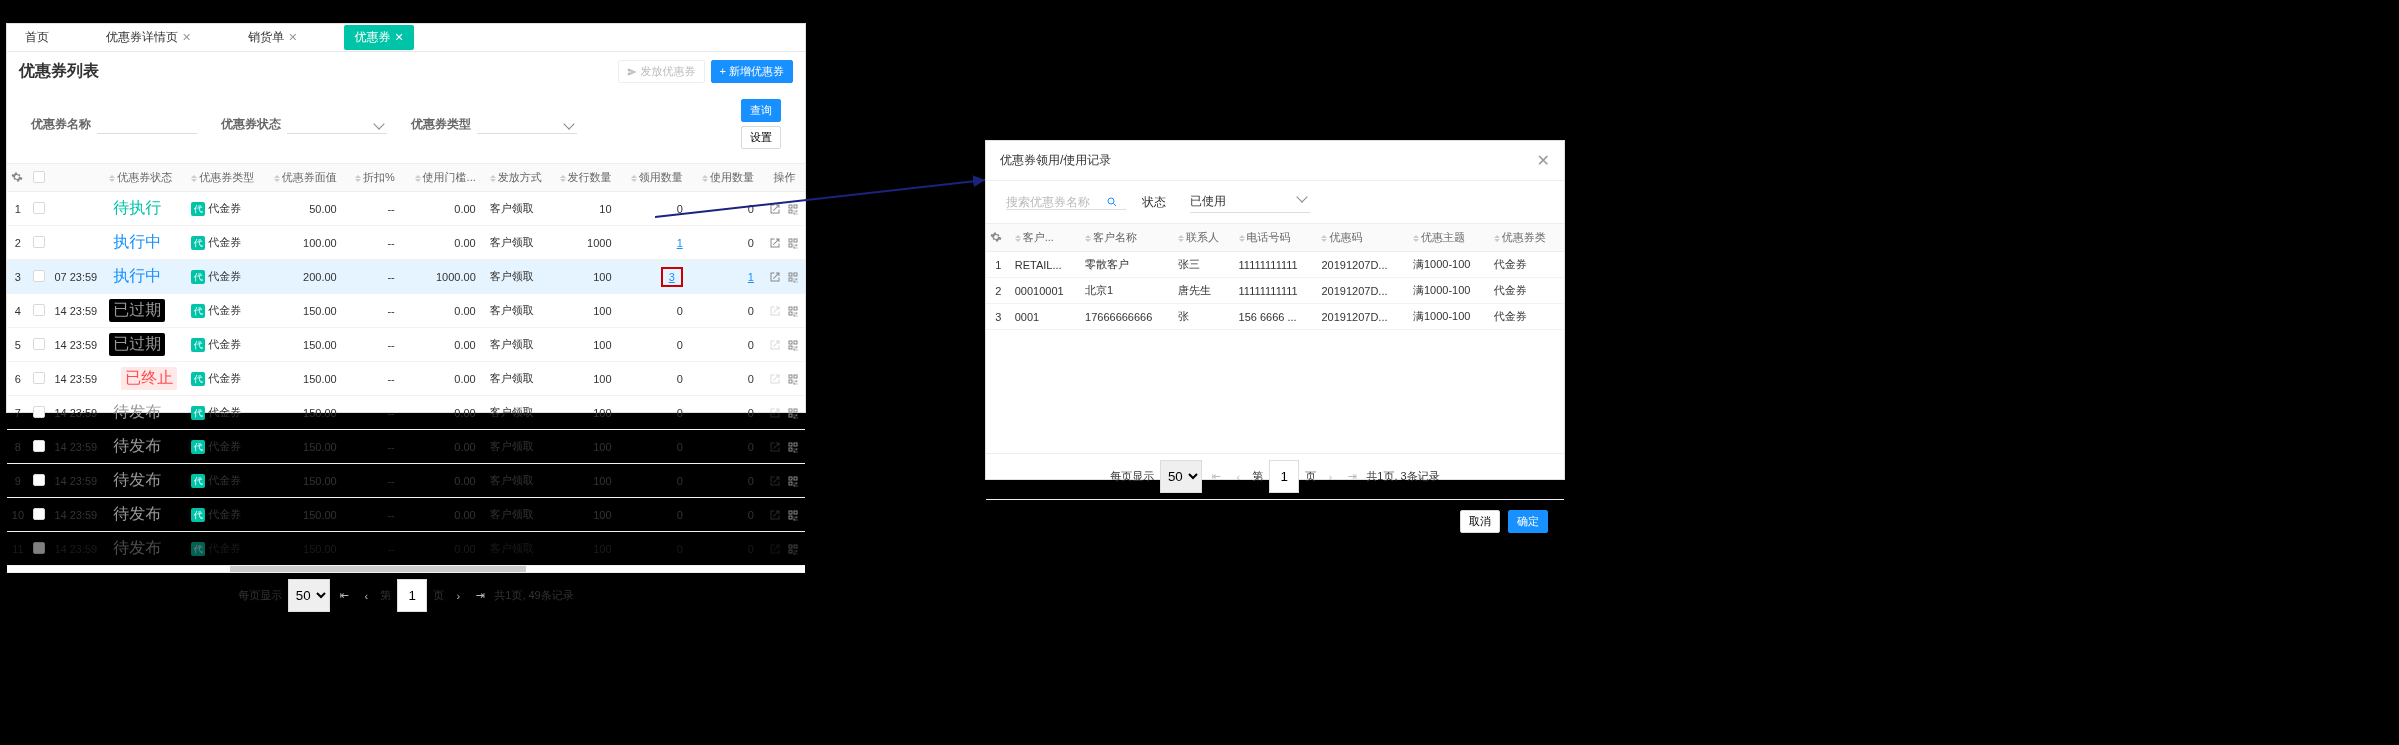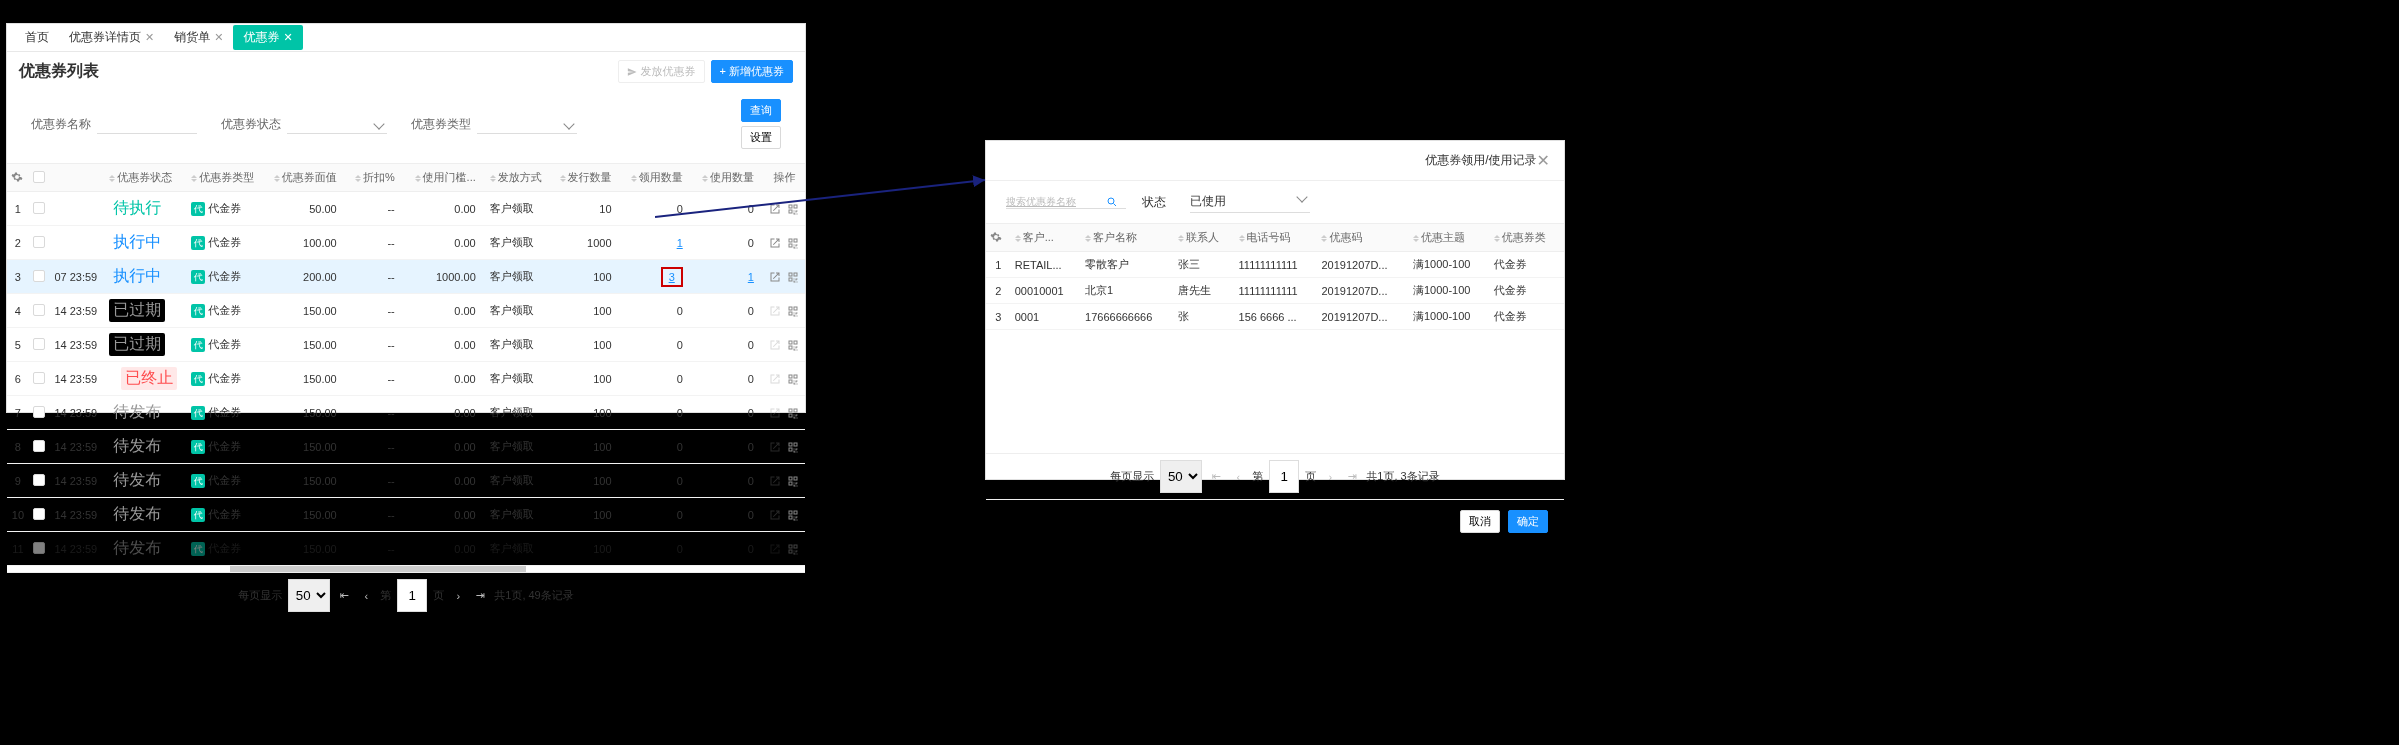--- a/index.html
+++ b/index.html
@@ -2,39 +2,39 @@
 <html><head>
 <meta charset="utf-8">
 <style>
 * { box-sizing: border-box; margin: 0; padding: 0; }
 body { font-family: "Microsoft YaHei", Arial, sans-serif; font-size: 12px; background: #000; color: #333; position: relative; width: 2399px; height: 745px; }
 .panel { background: #fff; position: absolute; border: 1px solid #e0e0e0; }
 .panel-left { left: 6px; top: 23px; width: 800px; height: 390px; }
 .panel-right { left: 985px; top: 140px; width: 580px; height: 340px; }
 
 
-.tabs { display: flex; border-bottom: 1px solid #e8e8e8; padding: 0 8px; height: 28px; align-items: center; }
+.tabs { display: flex; border-bottom: 1px solid #e8e8e8; padding: 0 8px; height: 28px; align-items: center; gap: 37px; }
 .tab { padding: 4px 10px; cursor: pointer; display: flex; align-items: center; gap: 4px; font-size: 12px; }
 .tab.active { background: #00c4a7; color: #fff; border-radius: 2px; }
 .tab .close { font-size: 11px; color: #999; }
 .tab.active .close { color: #fff; }
 
 
 .title-row { display: flex; align-items: center; justify-content: space-between; padding: 8px 12px; }
 .title-row h2 { font-size: 16px; font-weight: 600; }
 .title-actions { display: flex; gap: 6px; align-items: center; }
 .btn { padding: 3px 8px; border: 1px solid #d9d9d9; background: #fff; border-radius: 2px; cursor: pointer; font-size: 11px; }
 .btn-primary { background: #1890ff; color: #fff; border-color: #1890ff; }
 .btn-disabled { color: #bbb; border-color: #eee; cursor: not-allowed; }
 .icon-sm { width: 10px; height: 10px; display: inline-block; vertical-align: middle; }
 
 
 .filters { display: flex; gap: 24px; padding: 8px 24px; align-items: center; }
 .filter-item { display: flex; align-items: center; gap: 6px; }
-.filter-label { color: #666; min-width: 60px; }
+.filter-label { color: #666; min-width: 60px; font-weight: bold; }
 .filter-input { border-bottom: 1px solid #ddd; width: 100px; height: 20px; }
 .filter-select { border-bottom: 1px solid #ddd; width: 100px; height: 20px; display: flex; align-items: center; justify-content: flex-end; }
 .chevron-down { width: 8px; height: 8px; border-right: 1.5px solid #888; border-bottom: 1.5px solid #888; transform: rotate(45deg); margin-right: 4px; }
 .filter-buttons { margin-left: auto; display: flex; flex-direction: column; gap: 4px; }
 
 
 .tbl { width: 100%; border-collapse: collapse; margin-top: 6px; }
 .tbl th { background: #fafafa; border-top: 1px solid #eee; border-bottom: 1px solid #eee; padding: 6px 4px; font-weight: 400; color: #666; font-size: 11px; text-align: left; white-space: nowrap; }
 .tbl td { border-bottom: 1px solid #f3f3f3; padding: 5px 4px; font-size: 11px; white-space: nowrap; }
 .tbl th.num, .tbl td.num { text-align: right; padding-right: 10px; }
@@ -58,25 +58,25 @@
 .red-box { border: 2px solid #c00; padding: 2px 6px; display: inline-block; }
 .action-icons { display: flex; gap: 6px; justify-content: center; }
 .action-icon { width: 12px; height: 12px; color: #888; cursor: pointer; }
 
 
 .pagination { display: flex; align-items: center; justify-content: center; gap: 6px; padding: 6px 12px; border-top: 1px solid #eee; font-size: 11px; }
 .pag-input { width: 30px; height: 33px; text-align: center; border: 1px solid #ddd; }
 .pag-btn { width: 16px; height: 16px; display: inline-flex; align-items: center; justify-content: center; color: #bbb; cursor: pointer; }
 
 
-.modal-header { display: flex; justify-content: flex-end; align-items: center; padding: 10px 14px; border-bottom: 1px solid #eee; }
+.modal-header { display: flex; justify-content: space-between; align-items: center; padding: 10px 14px; border-bottom: 1px solid #eee; }
 .modal-close { cursor: pointer; font-size: 16px; color: #999; }
 .search-row { display: flex; gap: 16px; padding: 10px 20px; align-items: center; }
 .search-box { border-bottom: 1px solid #ddd; display: flex; align-items: center; width: 120px; }
-.search-box input { border: none; outline: none; width: 100px; font-size: 10px; color: #bbb; text-decoration: underline; }
+.search-box input { border: none; outline: none; width: 100px; font-size: 12px; color: #bbb; }
 .search-box input::placeholder { color: #bbb; }
 .search-icon { width: 12px; height: 12px; }
 .status-select { display: flex; align-items: center; gap: 24px; }
 .status-select-box { border-bottom: 1px solid #ddd; width: 120px; display: flex; justify-content: space-between; padding: 2px 0; }
 
 .modal-footer { display: flex; justify-content: flex-end; gap: 8px; padding: 10px 16px; border-top: 1px solid #eee; }
 .modal-body { height: 230px; overflow: hidden; }
 .modal-body .tbl { margin-top: 0; }
 
 

